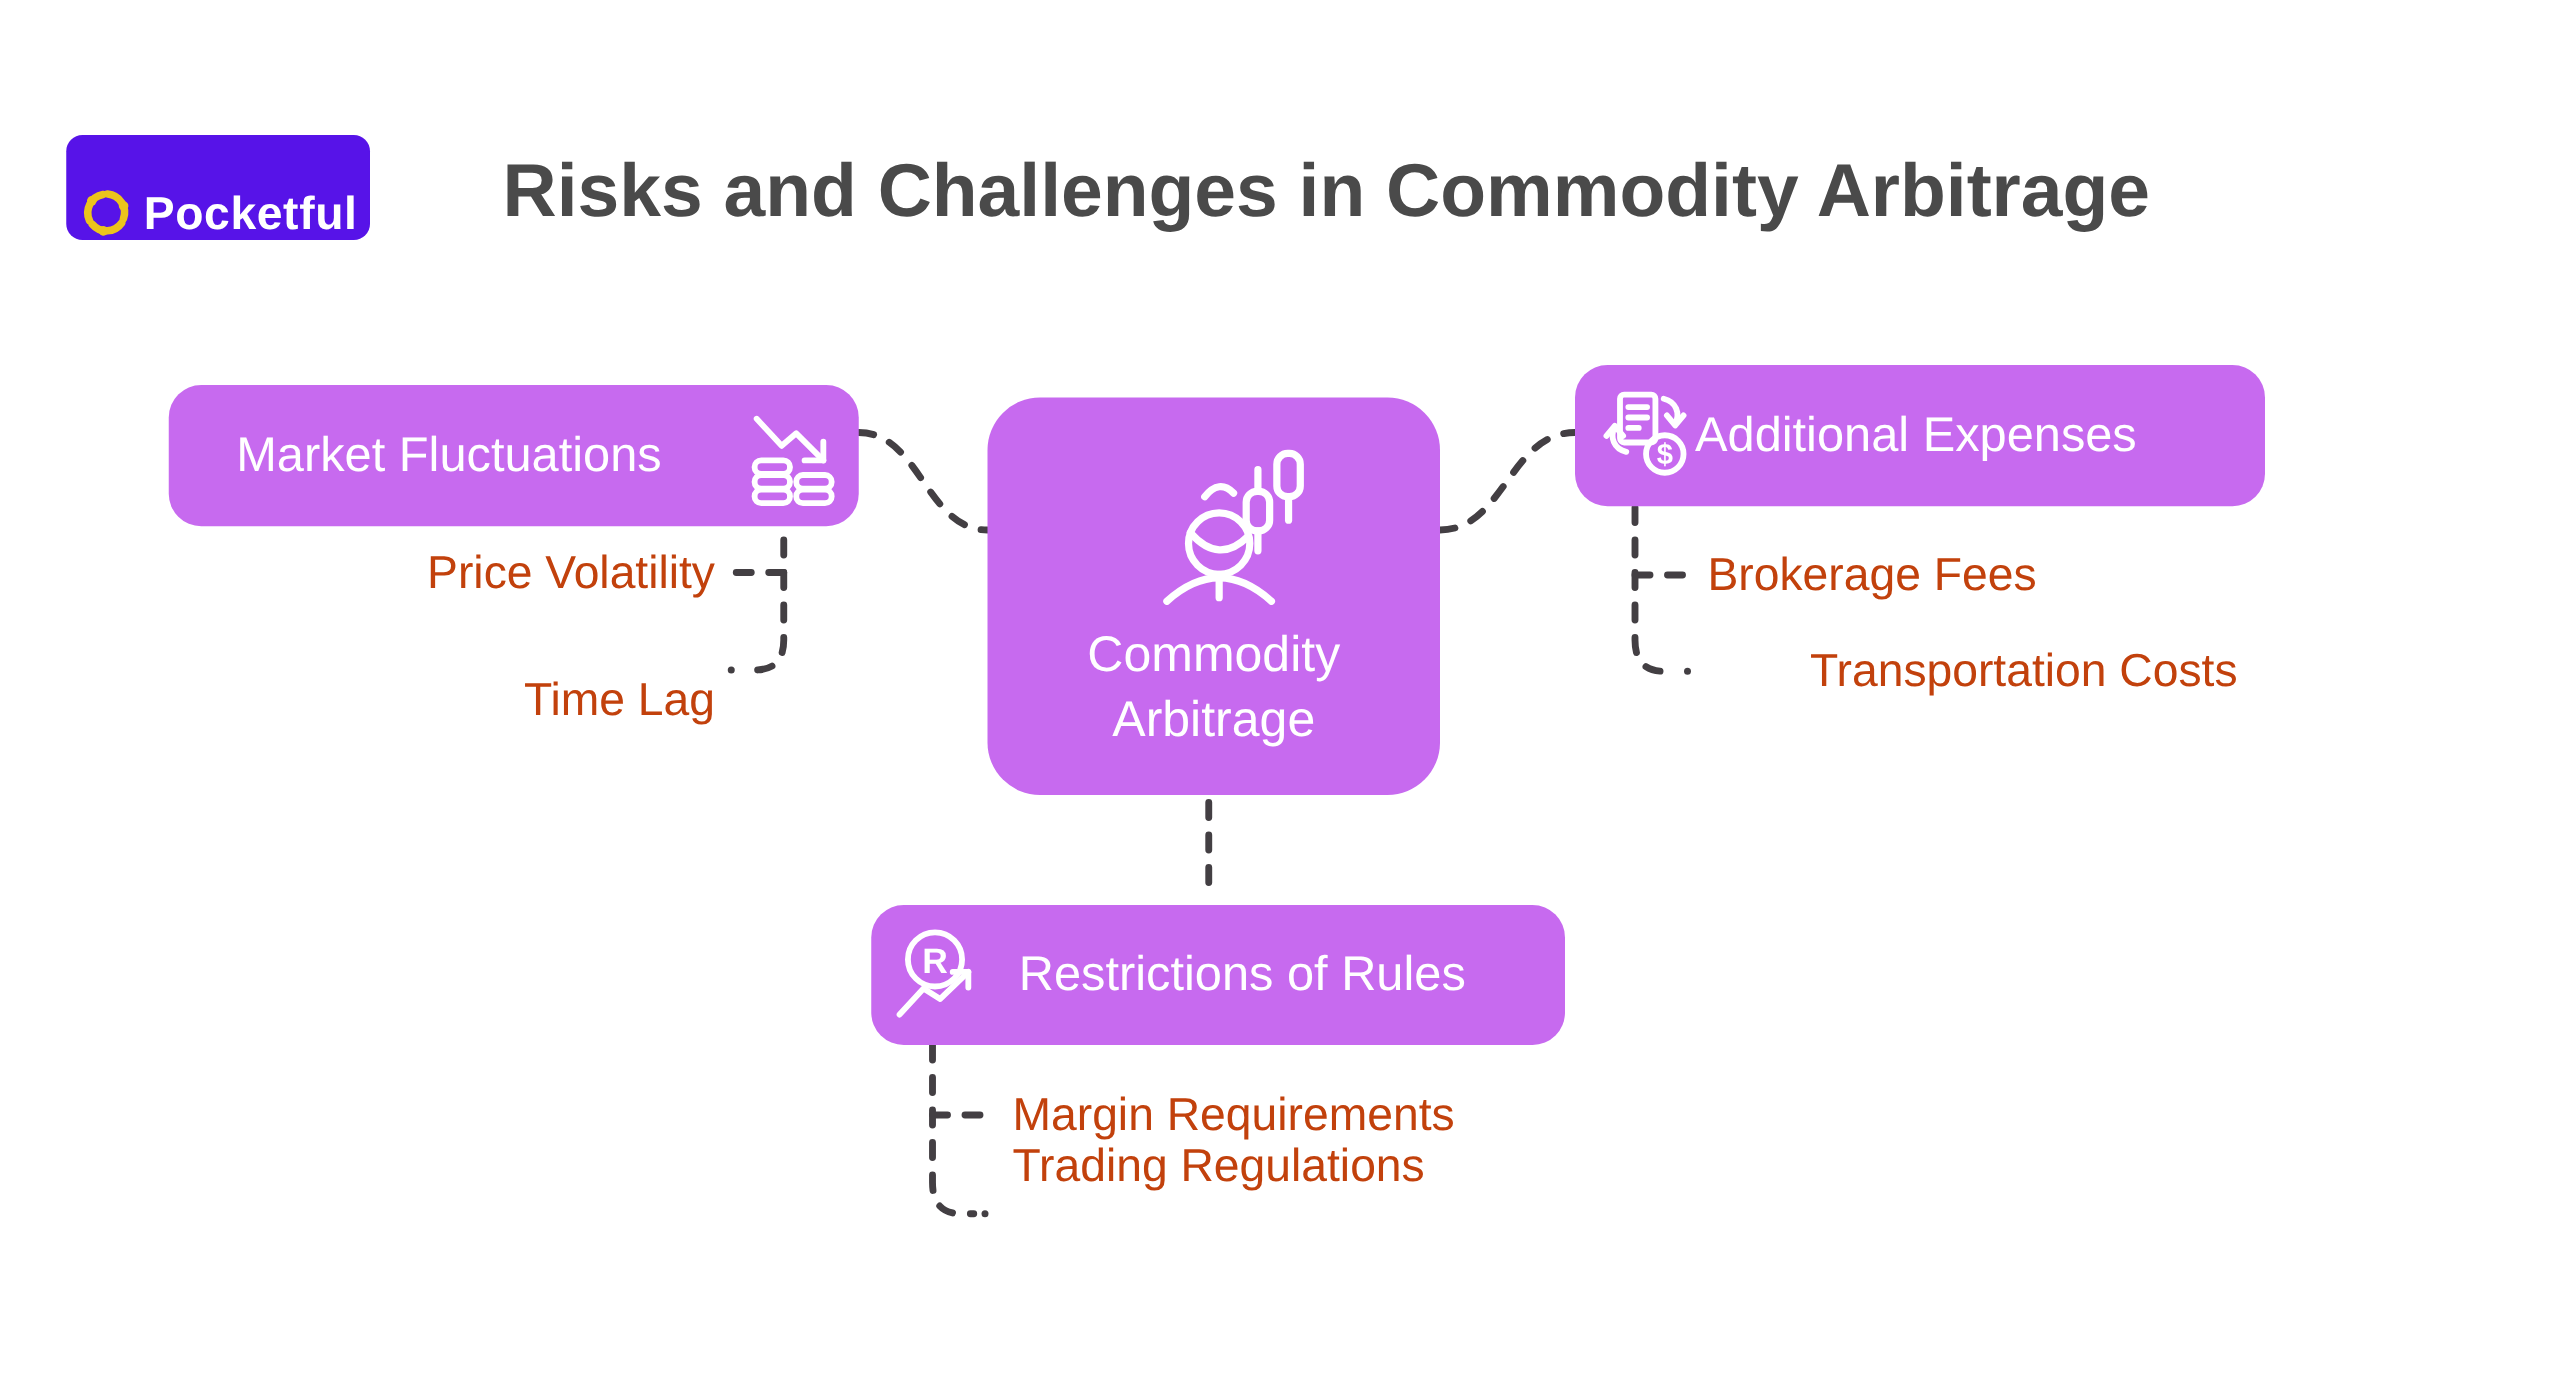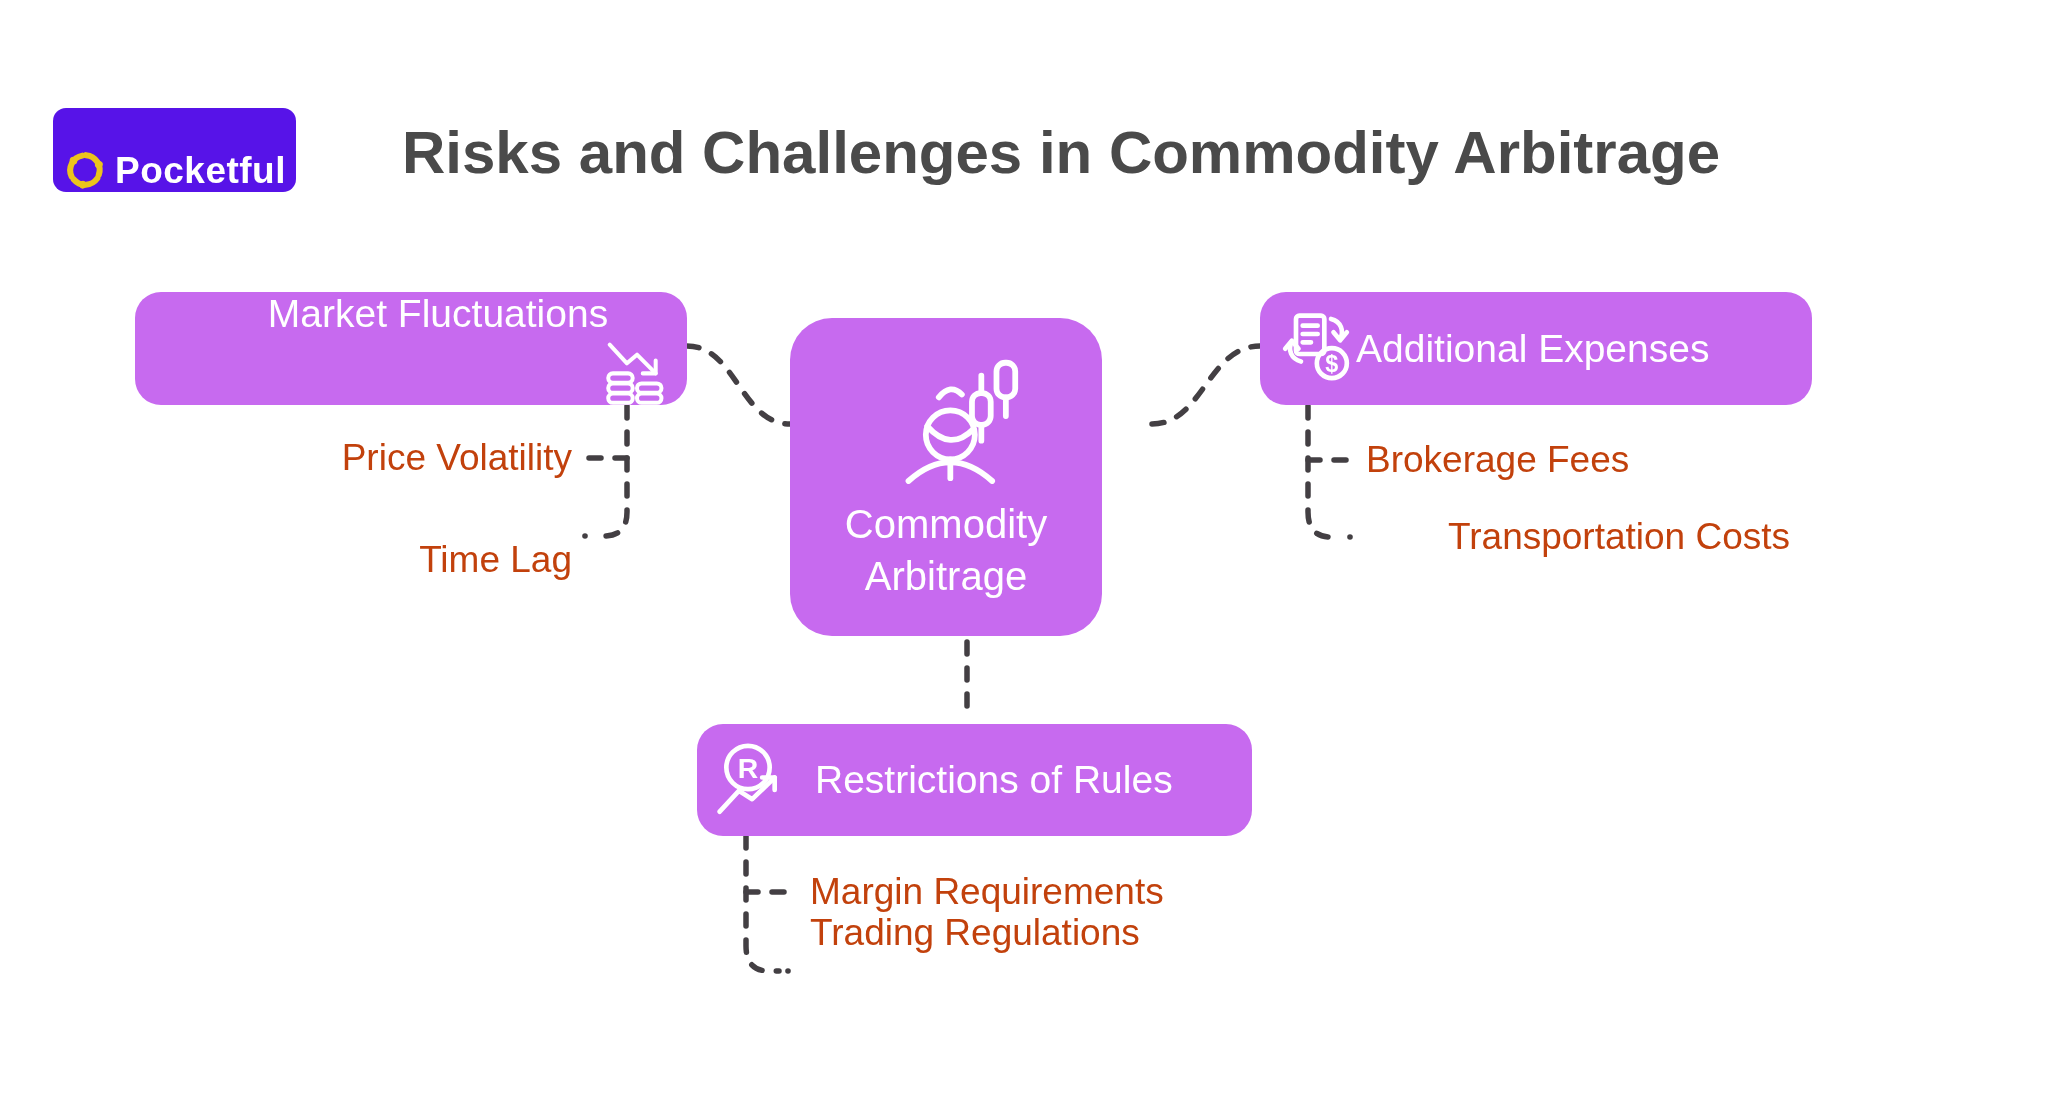--- a/index.html
+++ b/index.html
@@ -12,21 +12,21 @@
   .badge-text{color:#fff;font-size:37px;font-weight:bold;letter-spacing:.5px;}
 
   
   .page-title{position:absolute;left:402px;top:118px;font-size:60px;font-weight:bold;
               color:var(--text,#4a4a4a);white-space:nowrap;}
 
   
   .node{position:absolute;background:var(--node,#c76aef);color:#fff;display:flex;align-items:center;}
   .node-side{height:113px;width:552px;border-radius:26px;}
   .node-label{font-size:39px;white-space:nowrap;}
-  .center-node{left:790px;top:318px;width:312px;height:318px;border-radius:42px;
+  .center-node{left:790px;top:318px;width:362px;height:318px;border-radius:42px;
                flex-direction:column;justify-content:flex-start;text-align:center;}
   .center-label{font-size:40px;line-height:1.3;margin-top:14px;max-width:260px;}
 
   
   .sub{position:absolute;font-size:37px;color:#c2410c;white-space:nowrap;transform:translateY(-50%);}
 
   
   #wires{position:absolute;left:0;top:0;pointer-events:none;}
   .dash{stroke:var(--connector,#433f43);stroke-width:5.5;fill:none;stroke-dasharray:12 14;stroke-linecap:round;}
   .enddot{fill:var(--connector,#433f43);}
@@ -73,21 +73,21 @@
       <g transform="rotate(240 20 20)">
         <path class="logo-petal" d="M 21 6.5 A 13.5 13.5 0 0 1 32.5 24.5"></path>
         <circle class="logo-dot" cx="9.5" cy="11.5" r="3.5"></circle>
       </g>
     </svg>
     <span class="badge-text">Pocketful</span>
   </div>
 
   <div class="page-title">Risks and Challenges in Commodity Arbitrage</div>
 
-  <div class="node node-side" style="left:135px;top:292px;flex-direction:column;">
+  <div class="node node-side" style="left:135px;top:308px;">
     <span class="node-label" style="margin-left:54px;">Market Fluctuations</span>
     <svg width="80" height="80" viewBox="0 0 48 48" style="margin-left:auto;margin-right:10px;">
       <g class="wicon">
         <path d="M 5 6 L 17 19 L 24 13 L 37 26"></path>
         <path d="M 37 17 V 26 H 28"></path>
         <rect x="4" y="26" width="17" height="6.5" rx="3.2"></rect>
         <rect x="4" y="33" width="17" height="6.5" rx="3.2"></rect>
         <rect x="4" y="40" width="17" height="6.5" rx="3.2"></rect>
         <rect x="24" y="33" width="17" height="6.5" rx="3.2"></rect>
         <rect x="24" y="40" width="17" height="6.5" rx="3.2"></rect>

